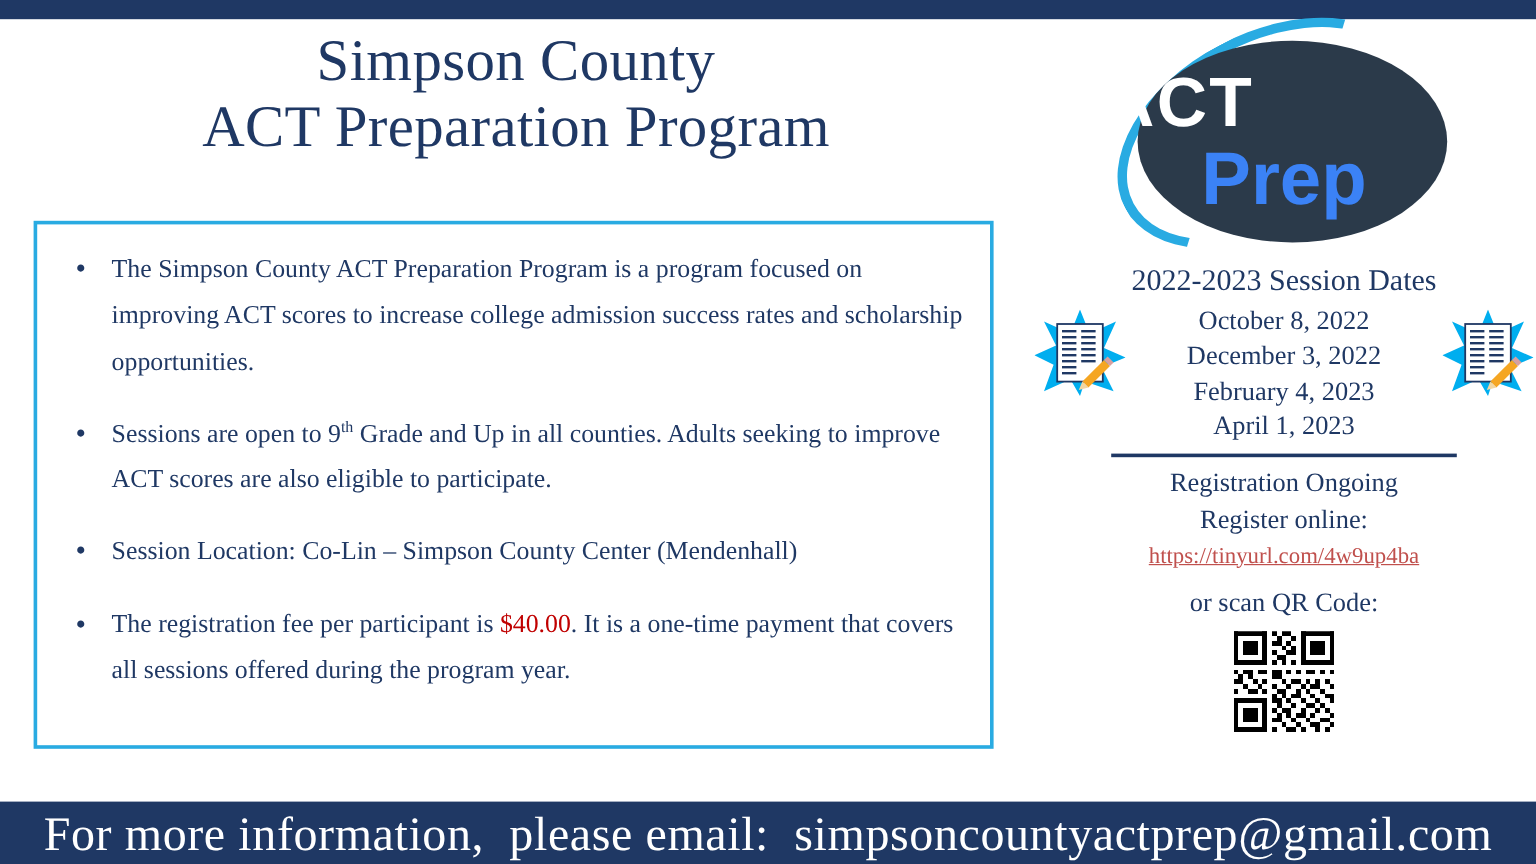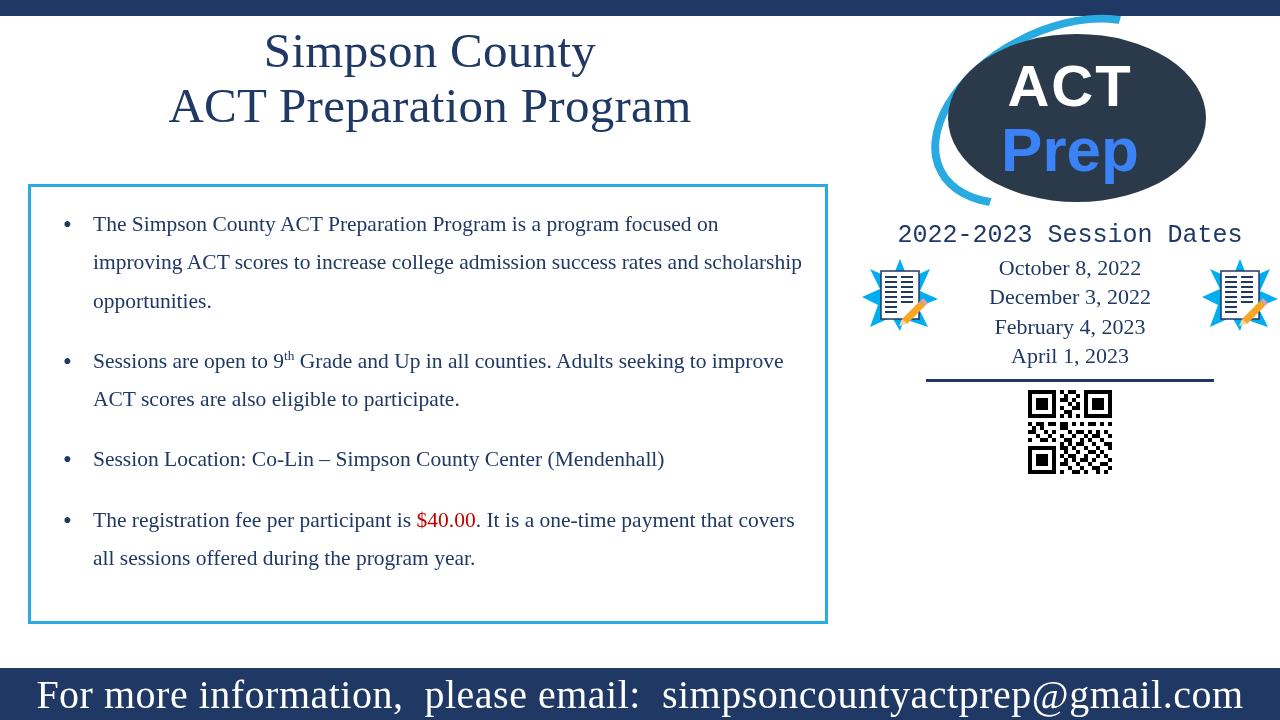--- a/index.html
+++ b/index.html
@@ -143,21 +143,21 @@
     width: 258px;
     height: 168px;
     border-radius: 50%;
     background: #2b3a4a;
   }
   .logo-act {
     position: absolute;
     left: 0;
     top: 26px;
     width: 300px;
-    text-align: center;
+    text-align: left;
     color: #ffffff;
     font-family: "Liberation Sans", sans-serif;
     font-weight: bold;
     font-size: 58px;
     letter-spacing: 2px;
   }
   .logo-prep {
     position: absolute;
     left: 0;
     top: 88px;
@@ -168,21 +168,21 @@
     font-weight: bold;
     font-size: 62px;
     letter-spacing: 0px;
   }
 
   .sessions-heading {
     text-align: center;
     color: #1f3864;
     font-size: 25px;
     margin-top: 10px;
-    font-family: Liberation Mono, monospace;
+    font-family: Liberation Serif, serif;
   }
 
   .dates-row {
     position: relative;
     margin-top: 1px;
     height: 120px;
   }
   .dates-list {
     text-align: center;
     color: #1f3864;
@@ -333,20 +333,26 @@
       <div class="dates-list">
         <div>October 8, 2022</div>
         <div>December 3, 2022</div>
         <div>February 4, 2023</div>
         <div>April 1, 2023</div>
       </div>
     </div>
 
     <div class="divider"></div>
 
+    <div class="reg-block">
+      <div>Registration Ongoing</div>
+      <div>Register online:</div>
+      <a class="reg-link" href="#">https://tinyurl.com/4w9up4ba</a>
+      <div class="scan-text">or scan QR Code:</div>
+    </div>
 
     <svg class="qr-wrap" viewBox="0 0 21 21" shape-rendering="crispEdges">
       <rect width="21" height="21" fill="#ffffff"></rect>
       <g fill="#000000">
 
         <rect x="0" y="0" width="7" height="1"></rect>
           <rect x="0" y="6" width="7" height="1"></rect>
         <rect x="0" y="0" width="1" height="7"></rect>
           <rect x="6" y="0" width="1" height="7"></rect>
         <rect x="2" y="2" width="3" height="3"></rect>

